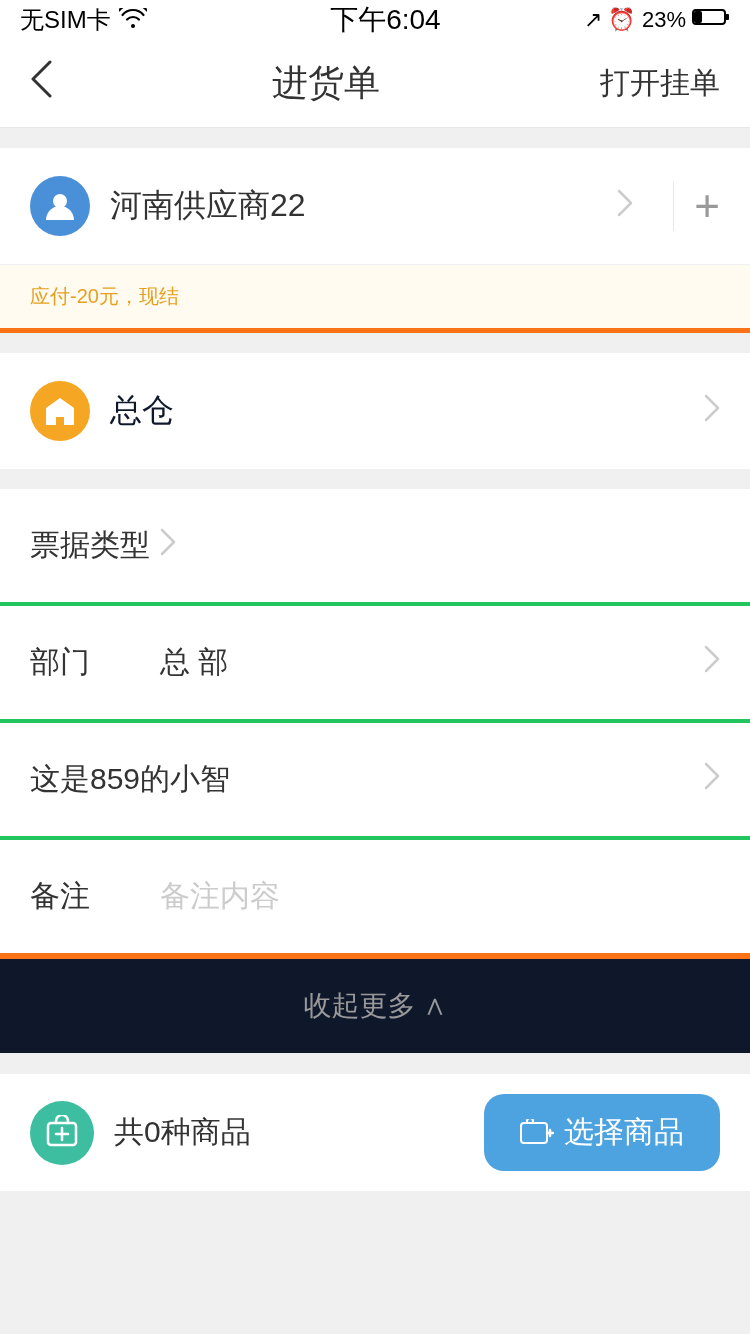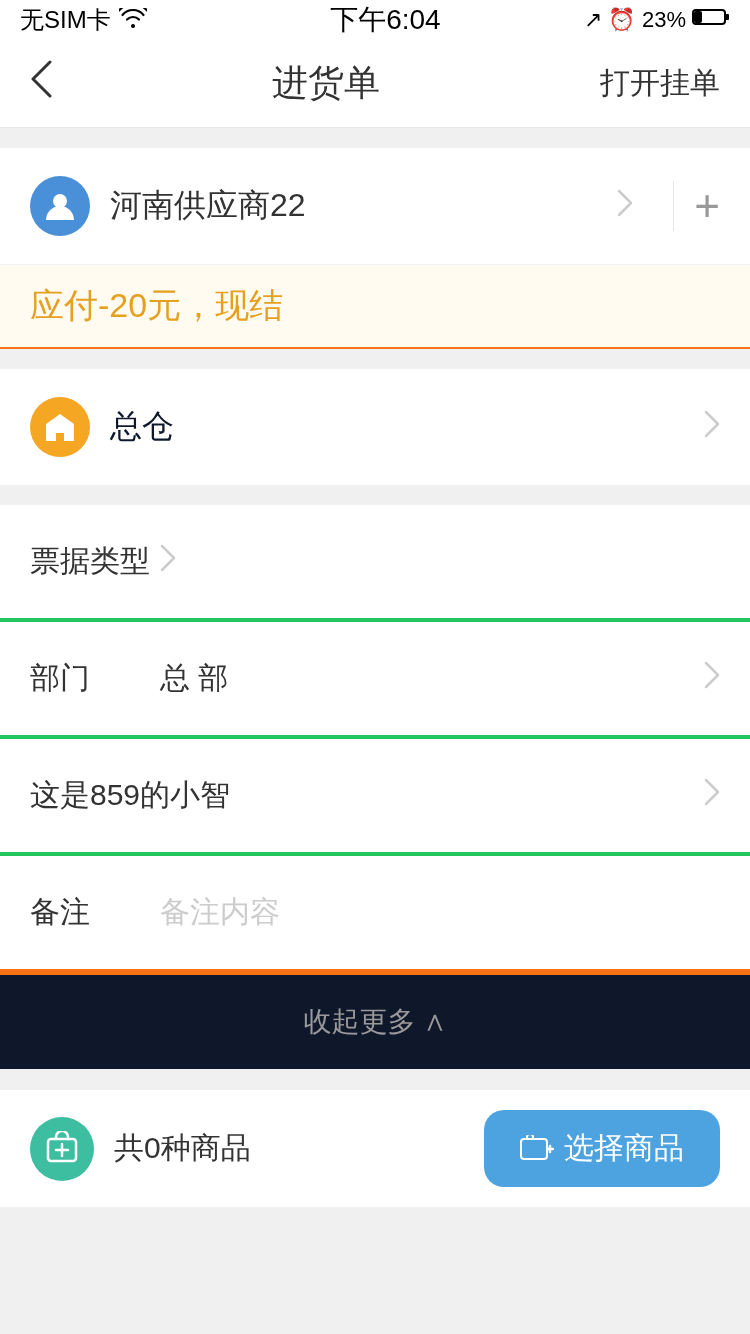--- a/index.html
+++ b/index.html
@@ -107,23 +107,23 @@
       width: 1px;
       height: 50px;
       background: #e8e8e8;
       margin: 0 20px;
     }
 
     
     .notice-bar {
       background: #fffbf0;
       padding: 18px 30px;
-      font-size: 34px;
+      font-size: 20px;
       color: #e6a020;
-      border-bottom: 2px solid #f97316;
+      border-bottom: 5px solid #f97316;
     }
 
     
     .warehouse-row {
       display: flex;
       align-items: center;
       padding: 28px 30px;
     }
     .warehouse-icon {
       width: 60px;

